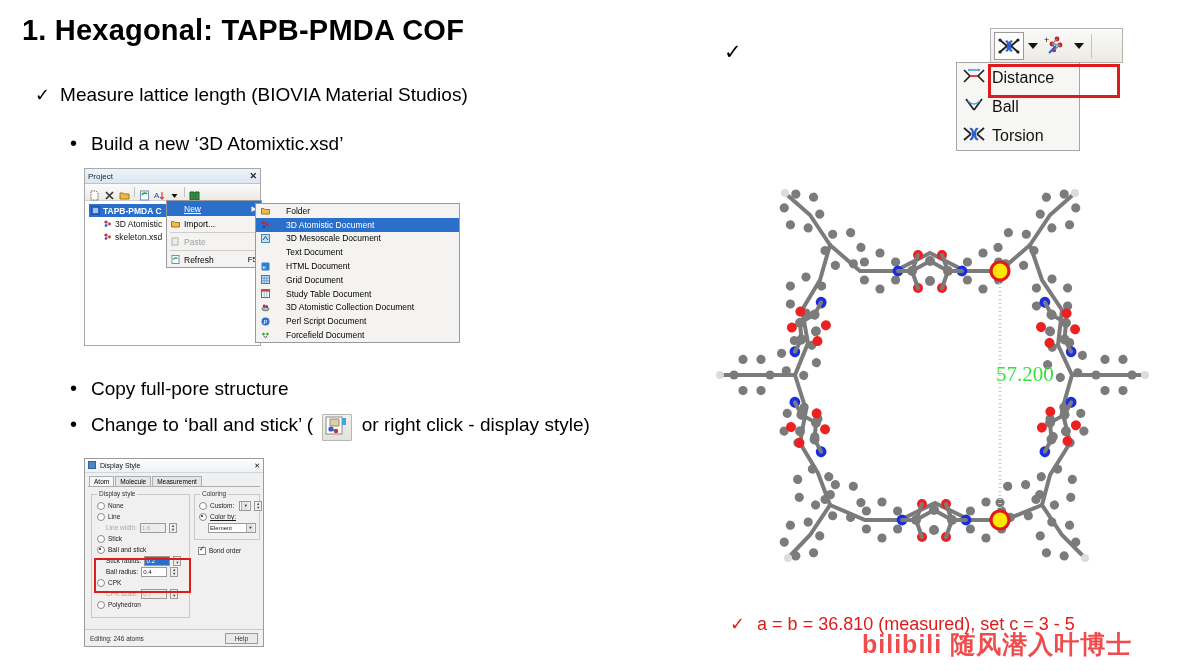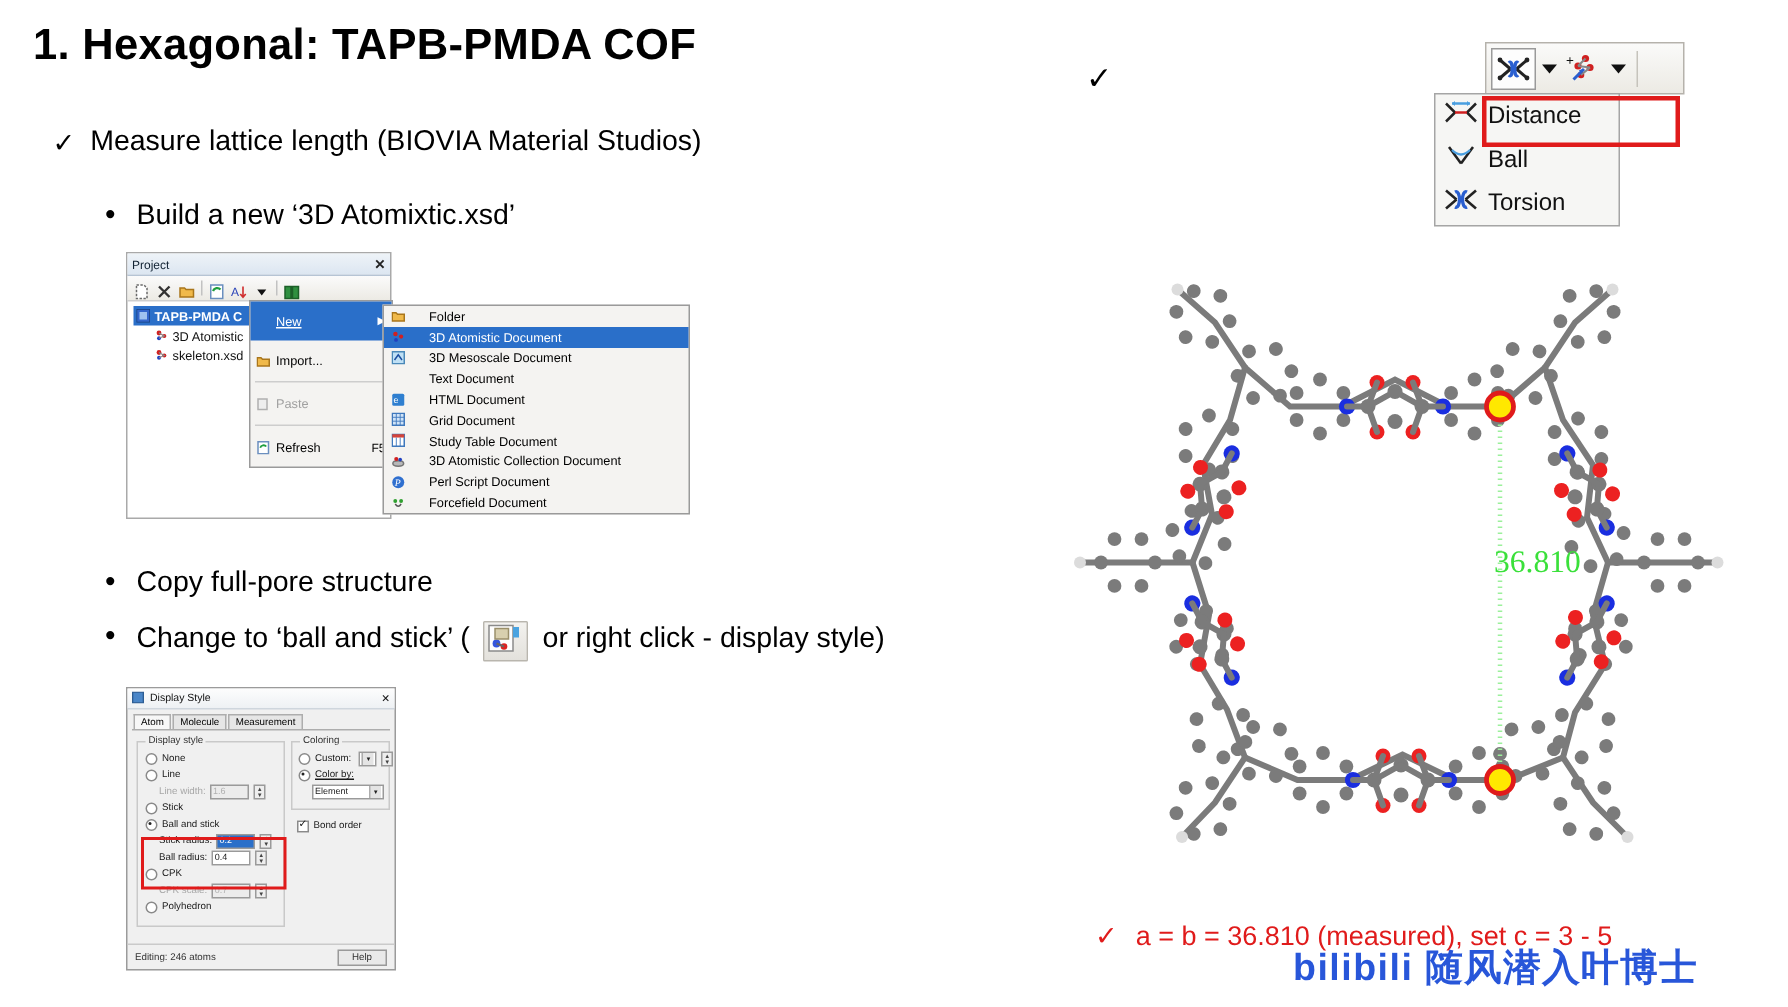--- a/index.html
+++ b/index.html
@@ -41,21 +41,21 @@
   .tb-sep{width:1px;height:10px;background:#c2c2c2;}
   #pw-tree{font-size:8.5px;padding:3px 0 0 4px;position:relative;height:140px;}
   .tree-row{display:flex;align-items:center;gap:3px;height:13px;padding-left:0;}
   .tree-row.root{background:#2a6fc9;color:#fff;font-weight:bold;width:100px;padding-left:2px;}
   .tree-row.child{padding-left:14px;color:#111;}
   .mini-sq{width:9px;height:9px;display:inline-block;position:relative;}
 
   
   #ctx-menu{left:166px;top:200px;width:94px;background:#f4f3f1;
      border:1px solid #9a9a9a;font-size:8.5px;}
-  #ctx-menu .mi{height:26px;display:flex;align-items:center;gap:4px;padding:0 4px;position:relative;}
+  #ctx-menu .mi{height:15px;display:flex;align-items:center;gap:4px;padding:0 4px;position:relative;}
   #ctx-menu .mi.sel{background:#2a6fc9;color:#fff;}
   #ctx-menu .mi.dis{color:#a0a0a0;}
   #ctx-menu .mi .arrow{margin-left:auto;font-size:7px;}
   #ctx-menu .mi .key{margin-left:auto;font-size:8px;}
   #ctx-menu .sepline{height:1px;background:#cdcdcd;margin:1px 3px;}
 
   
   #sub-menu{left:255px;top:203px;width:203px;background:#f4f3f1;
      border:1px solid #9a9a9a;font-size:8.5px;}
   #sub-menu .mi{height:13.8px;display:flex;align-items:center;gap:16px;padding:0 5px;}
@@ -121,21 +121,21 @@
   #measure-menu .mrow{height:29px;display:flex;align-items:center;gap:7px;padding:0 6px;font-size:16px;color:#111;}
   #mm-red{position:absolute;left:988px;top:64px;width:126px;height:28px;border:3px solid #e01b1b;}
 
   
   #molecule{left:690px;top:175px;width:500px;height:400px;}
   #measure-value{left:996px;top:362px;font-size:21px;color:#3ae03a;
      font-family:"Liberation Serif",serif;}
 
   #bottom-note{left:730px;top:613px;font-size:18px;color:#e01b1b;display:flex;align-items:center;gap:12px;}
 
-  #watermark{left:862px;top:628px;font-size:25px;color:#1d4ed8;letter-spacing:1px;
+  #watermark{left:862px;top:628px;font-size:25px;color:#ef4444;letter-spacing:1px;
      font-weight:bold;opacity:.95;white-space:nowrap;}
 </style>
 </head>
 <body>
 
 <div class="abs" id="slide-title">1. Hexagonal: TAPB-PMDA COF</div>
 
 <div class="abs lvl1" id="b-measure-lattice">
   <span class="tick">✓</span>
   <span>Measure lattice length (BIOVIA Material Studios)</span>
@@ -752,20 +752,20 @@
     <g>
       <circle cx="310" cy="96" r="9" fill="#ffe800" stroke="#e01b1b" stroke-width="3.2"></circle>
     </g>
     <g>
       <circle cx="310" cy="345" r="9" fill="#ffe800" stroke="#e01b1b" stroke-width="3.2"></circle>
     </g>
   </g>
 </svg>
 </div>
 
-<div class="abs" id="measure-value">36.810</div>
+<div class="abs" id="measure-value">57.200</div>
 
 <div class="abs" id="bottom-note">
   <span>✓</span>
   <span>a = b = 36.810 (measured), set c = 3 - 5</span>
 </div>
 
 <div class="abs" id="watermark">bilibili 随风潜入叶博士</div>
 
 </body></html>

